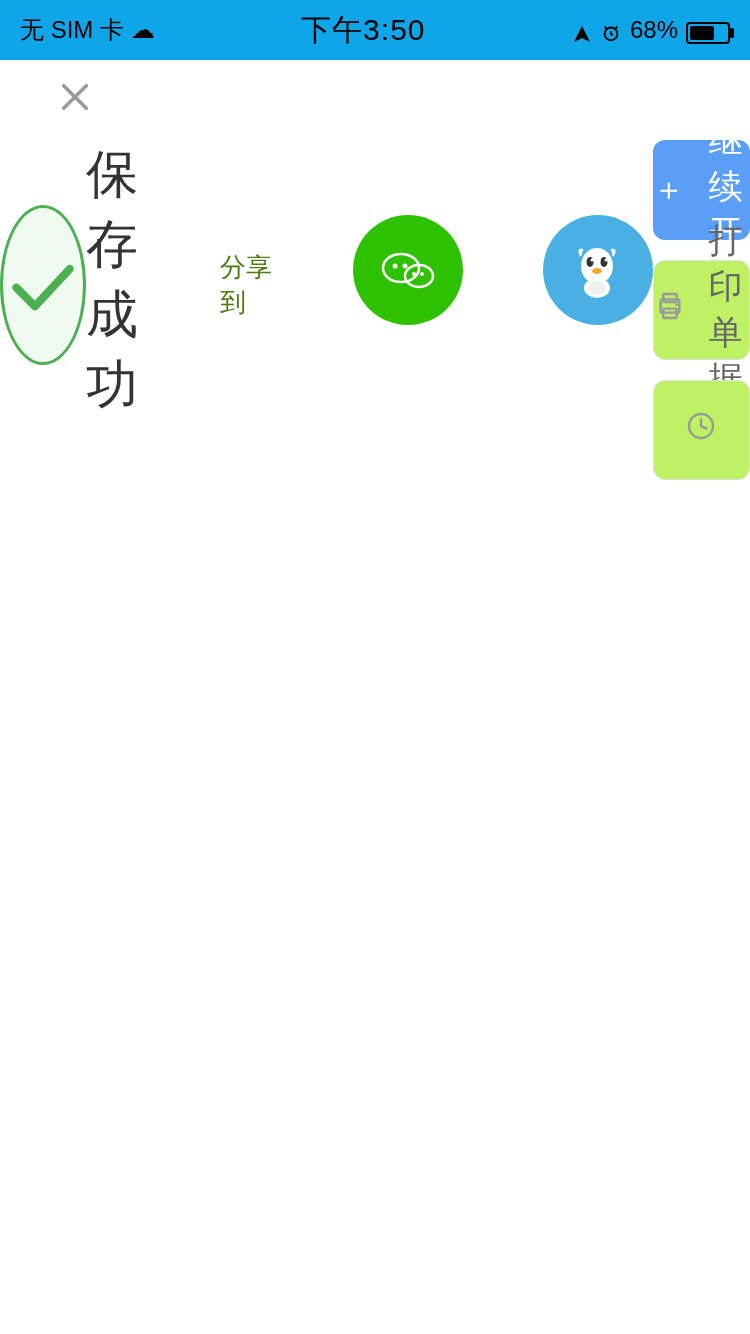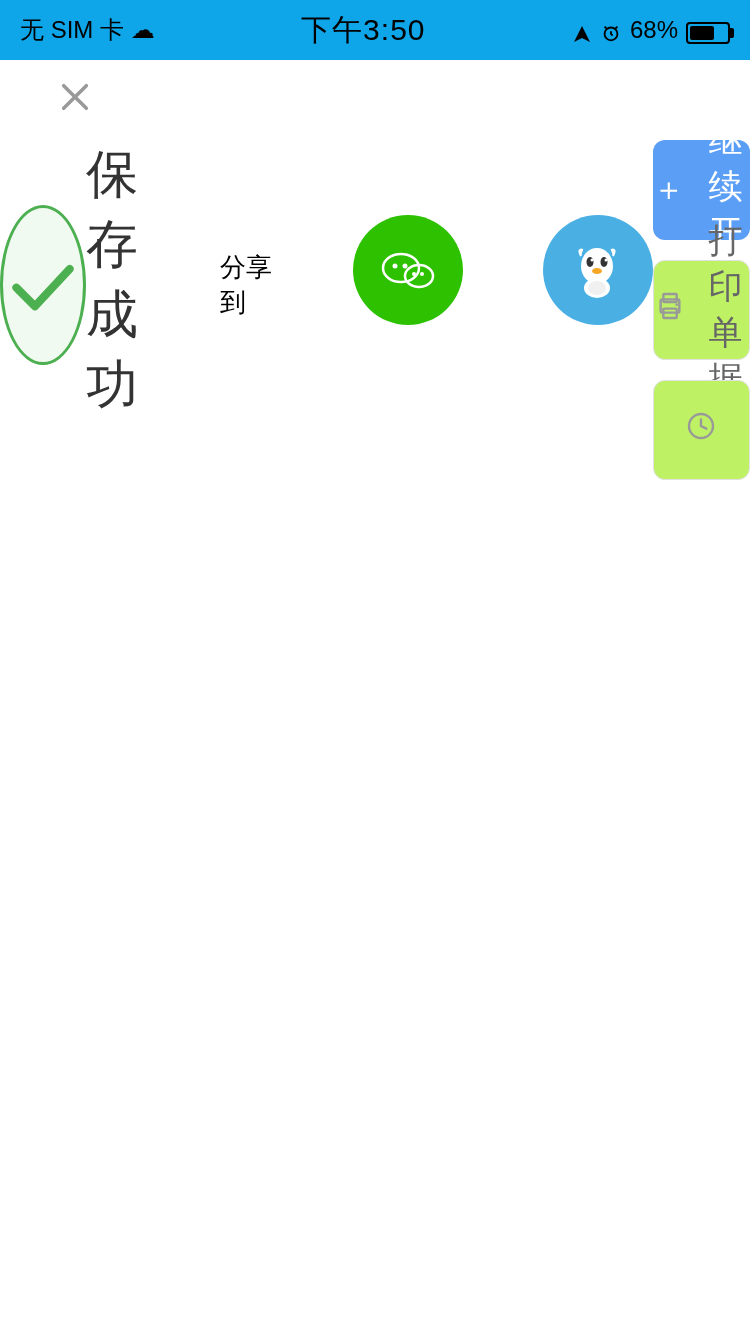--- a/index.html
+++ b/index.html
@@ -139,21 +139,21 @@
       margin-bottom: 50px;
     }
 
     .divider-line {
       flex: 1;
       height: 1px;
       background: #e0e0e0;
     }
 
     .divider-text {
-      color: #000000;
+      color: #4d7c0f;
       font-size: 26px;
       padding: 0 20px;
     }
 
     
     .share-icons {
       display: flex;
       gap: 80px;
       margin-bottom: 80px;
     }

